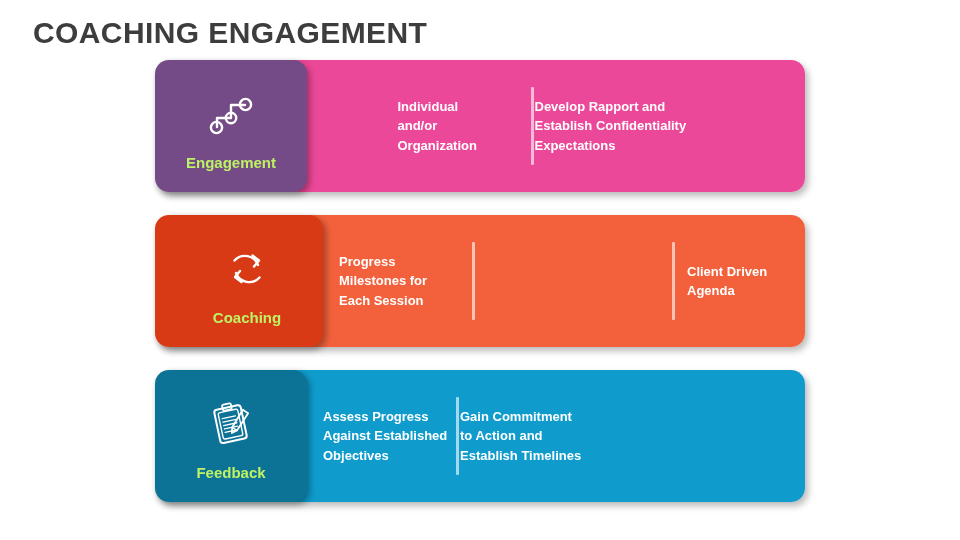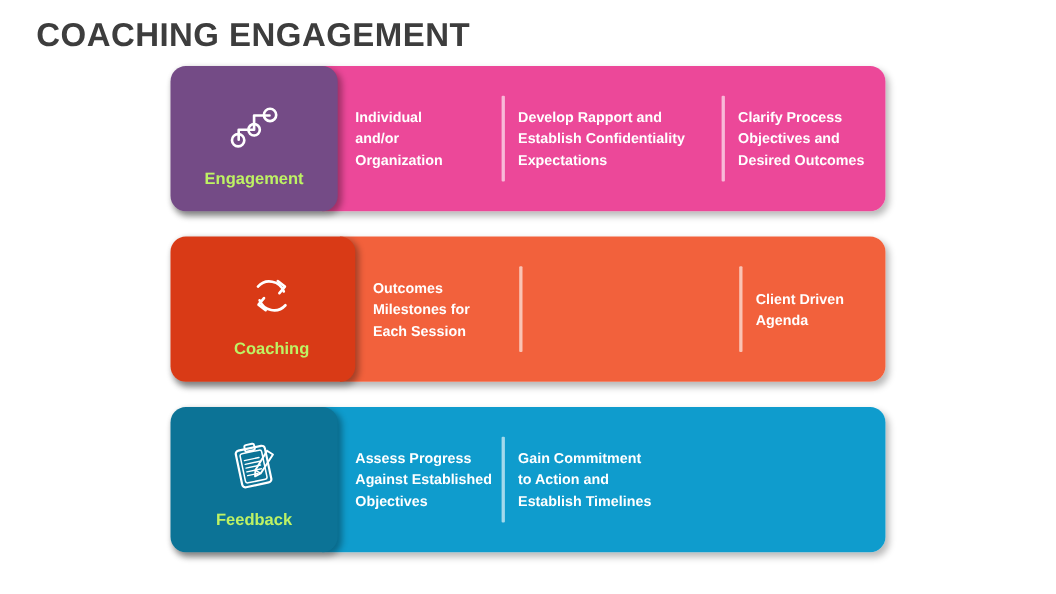--- a/index.html
+++ b/index.html
@@ -83,21 +83,21 @@
   }
 
   .cell {
     position: relative;
     display: flex;
     align-items: center;
     box-sizing: border-box;
   }
 
   .cell-1 { flex: 0 0 149px; padding-left: 16px; }
-  .cell-2 { flex: 0 0 200px; padding-left: 15px; }
+  .cell-2 { flex: 0 0 200px; padding-left: 4px; }
   .cell-3 { flex: 1 1 auto;  padding-left: 15px; }
 
   .cell .divider {
     position: absolute;
     left: 0;
     top: 50%;
     transform: translateY(-50%);
     width: 3px;
     height: 78px;
     background: rgba(255,255,255,0.62);
@@ -138,44 +138,38 @@
         <div class="cell-text">Individual
 and/or
 Organization</div>
       </div>
       <div class="cell cell-2">
         <span class="divider"></span>
         <div class="cell-text">Develop Rapport and
 Establish Confidentiality
 Expectations</div>
       </div>
-      <div class="cell cell-3">
-        <span class="divider"></span>
-        <div class="cell-text">Clarify Process
-Objectives and
-Desired Outcomes</div>
-      </div>
     </div>
   </div>
 
   <div class="row">
     <div class="row-head" style="background: rgb(217, 58, 22); padding-left: 16px;">
       <div class="head-icon">
         <svg class="icon-svg" width="50" height="48" viewBox="0 0 50 48" fill="none">
           <path d="M36 20 A14 14 0 0 0 12.5 15.5" stroke="#ffffff" stroke-width="2.4" fill="none" stroke-linecap="round"></path>
           <path d="M14 28 A14 14 0 0 0 37.5 32.5" stroke="#ffffff" stroke-width="2.4" fill="none" stroke-linecap="round"></path>
           <path d="M30.5 10.5 L37 15.5 L32 21.5" stroke="#ffffff" stroke-width="2.4" fill="none" stroke-linecap="round" stroke-linejoin="round"></path>
           <path d="M19.5 37 L13 32 L18 26" stroke="#ffffff" stroke-width="2.4" fill="none" stroke-linecap="round" stroke-linejoin="round"></path>
         </svg>
       </div>
       <div class="head-label">Coaching</div>
     </div>
     <div class="row-body" style="background: rgb(242, 97, 60);">
       <div class="cell cell-1">
-        <div class="cell-text">Outcomes
+        <div class="cell-text">Progress
 Milestones for
 Each Session</div>
       </div>
       <div class="cell cell-2">
         <span class="divider"></span>
       </div>
       <div class="cell cell-3">
         <span class="divider"></span>
         <div class="cell-text">Client Driven
 Agenda</div>

